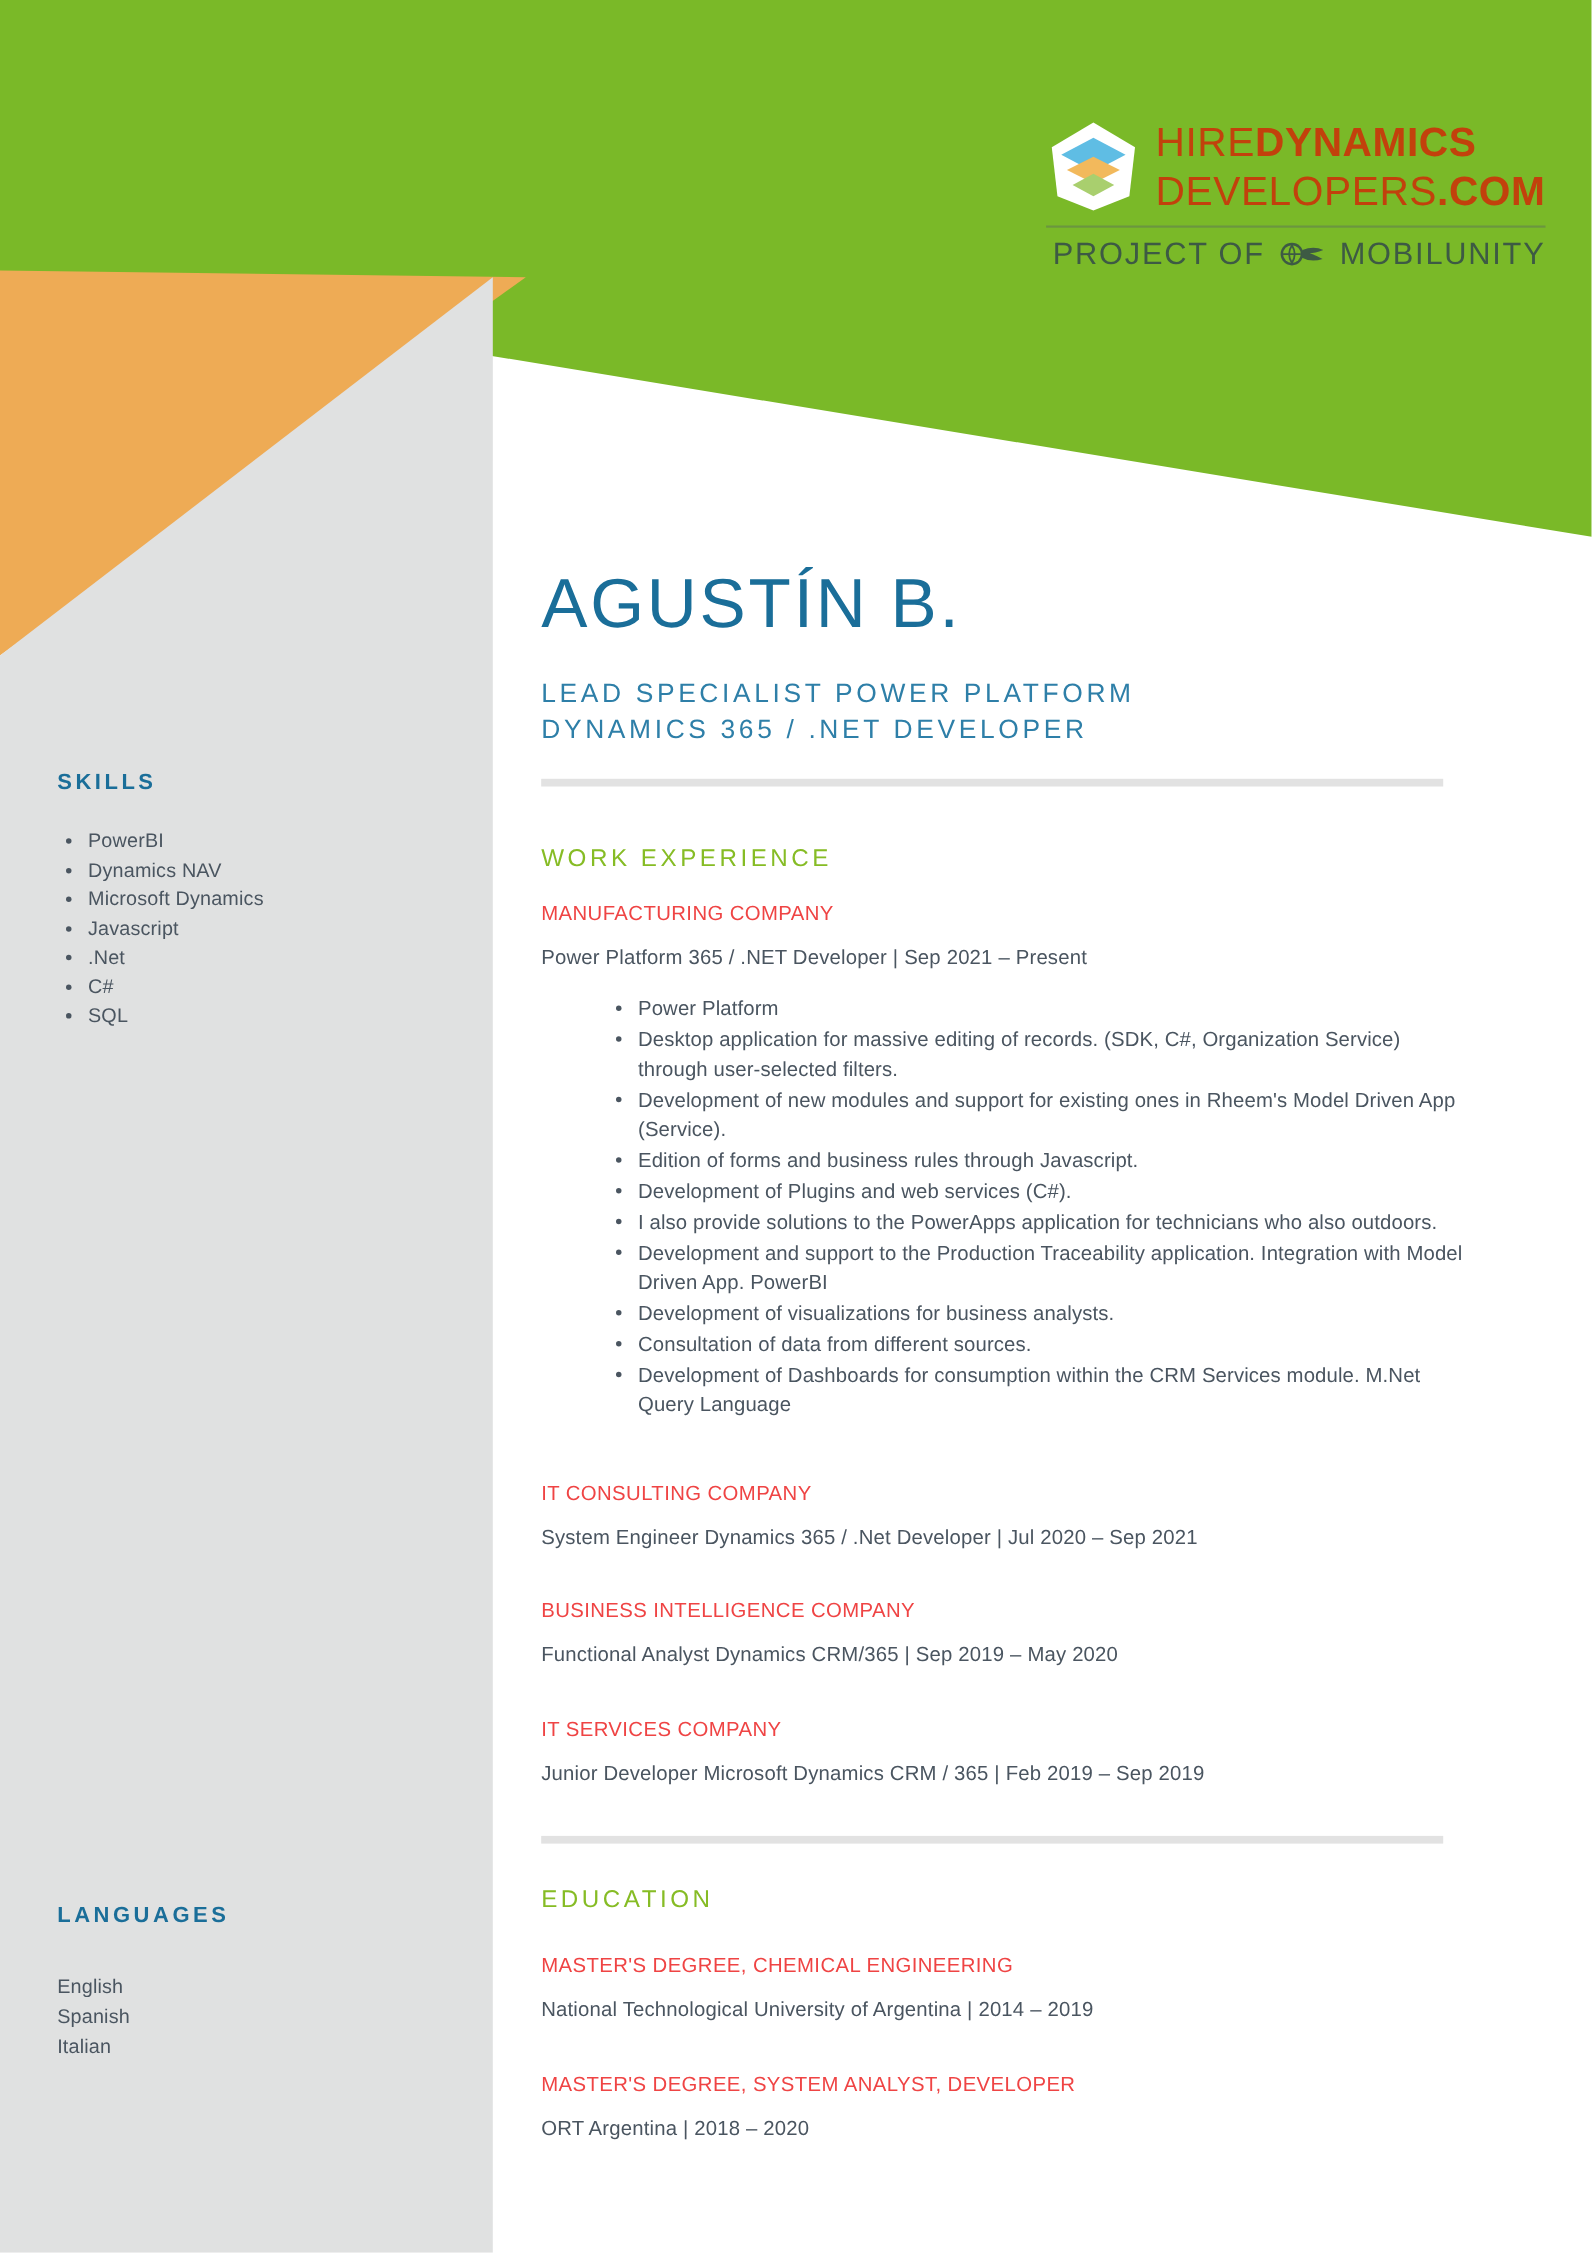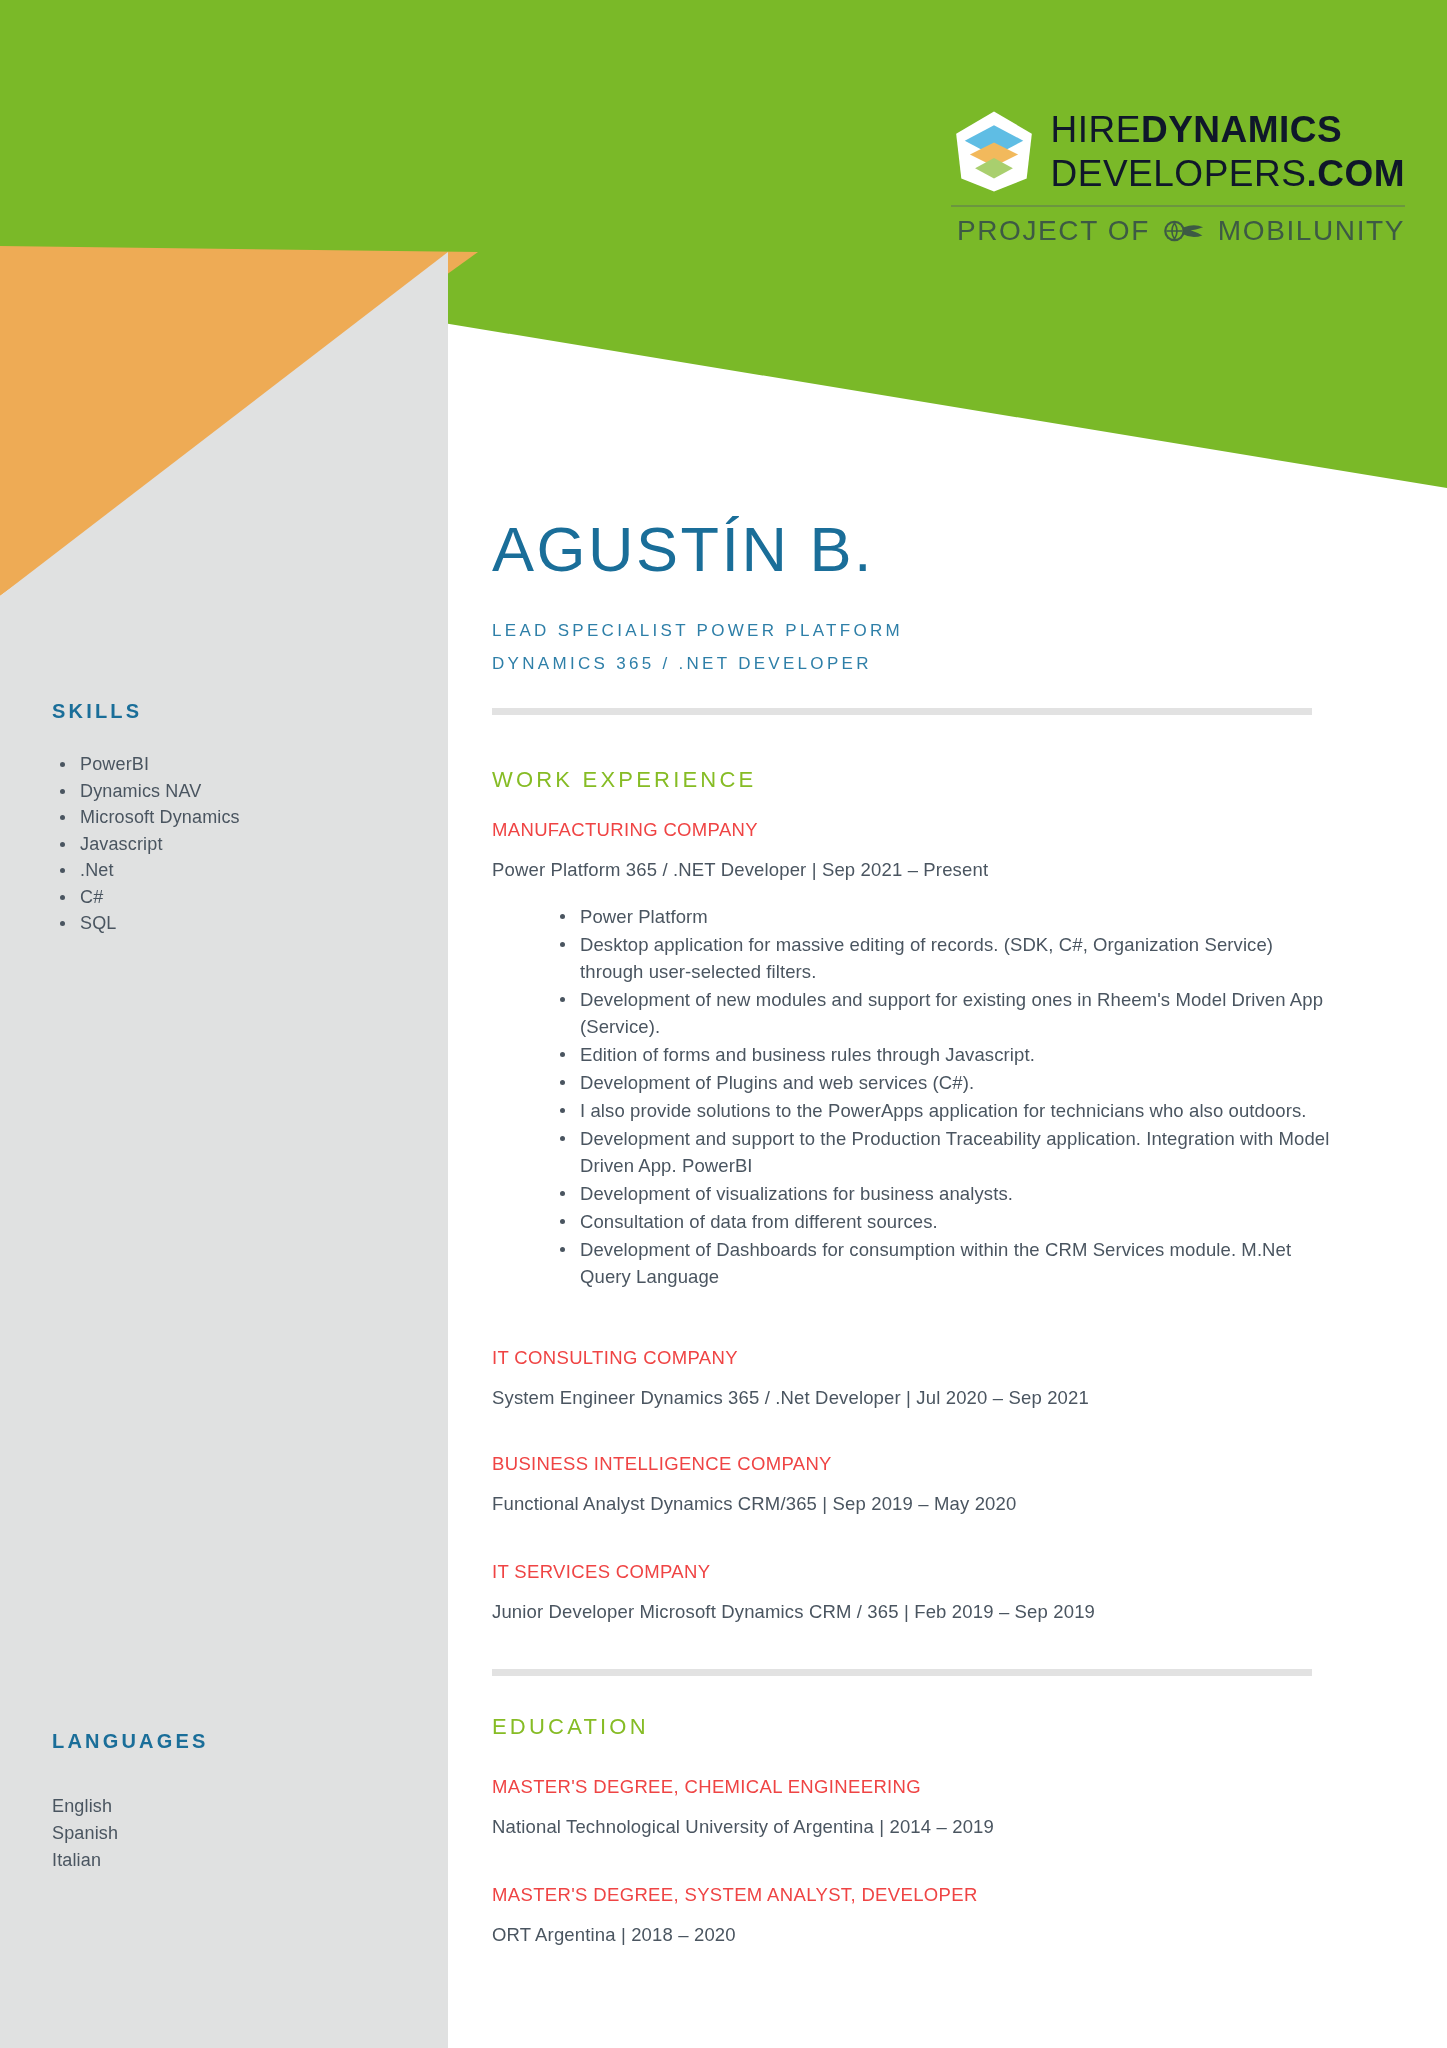--- a/index.html
+++ b/index.html
@@ -68,21 +68,21 @@
     display:flex;
     flex-direction:column;
     align-items:flex-end;
   }
   .logo-main { display:flex; align-items:center; gap:14px; }
   .logo-mark { width:86px; height:86px; flex:none; }
   .logo-words { display:flex; flex-direction:column; line-height:1; }
   .logo-line1, .logo-line2 {
     font-size:37px;
     letter-spacing:0.5px;
-    color:#0f172a;
+    color:#c2410c;
     white-space:nowrap;
   }
   .logo-line1 { font-weight:300; }
   .logo-line2 { font-weight:300; margin-top:7px; }
   .logo-line1 b, .logo-line2 b { font-weight:bold; }
   .logo-rule {
     height:2px; background:#5e7a52;
     width:100%; margin-top:11px; opacity:.55;
   }
   .logo-sub {
@@ -106,21 +106,21 @@
   }
   .name {
     color:#1a6e99;
     font-size:63px;
     font-weight:400;
     letter-spacing:2.5px;
     margin-top:513px;
   }
   .subtitle {
     color:#2e7fa8;
-    font-size:17px;
+    font-size:24px;
     font-weight:300;
     letter-spacing:3.3px;
     line-height:33px;
     margin-top:29px;
   }
   .divider {
     height:7px;
     background:#e2e2e2;
     width:820px;
     margin-top:28px;

